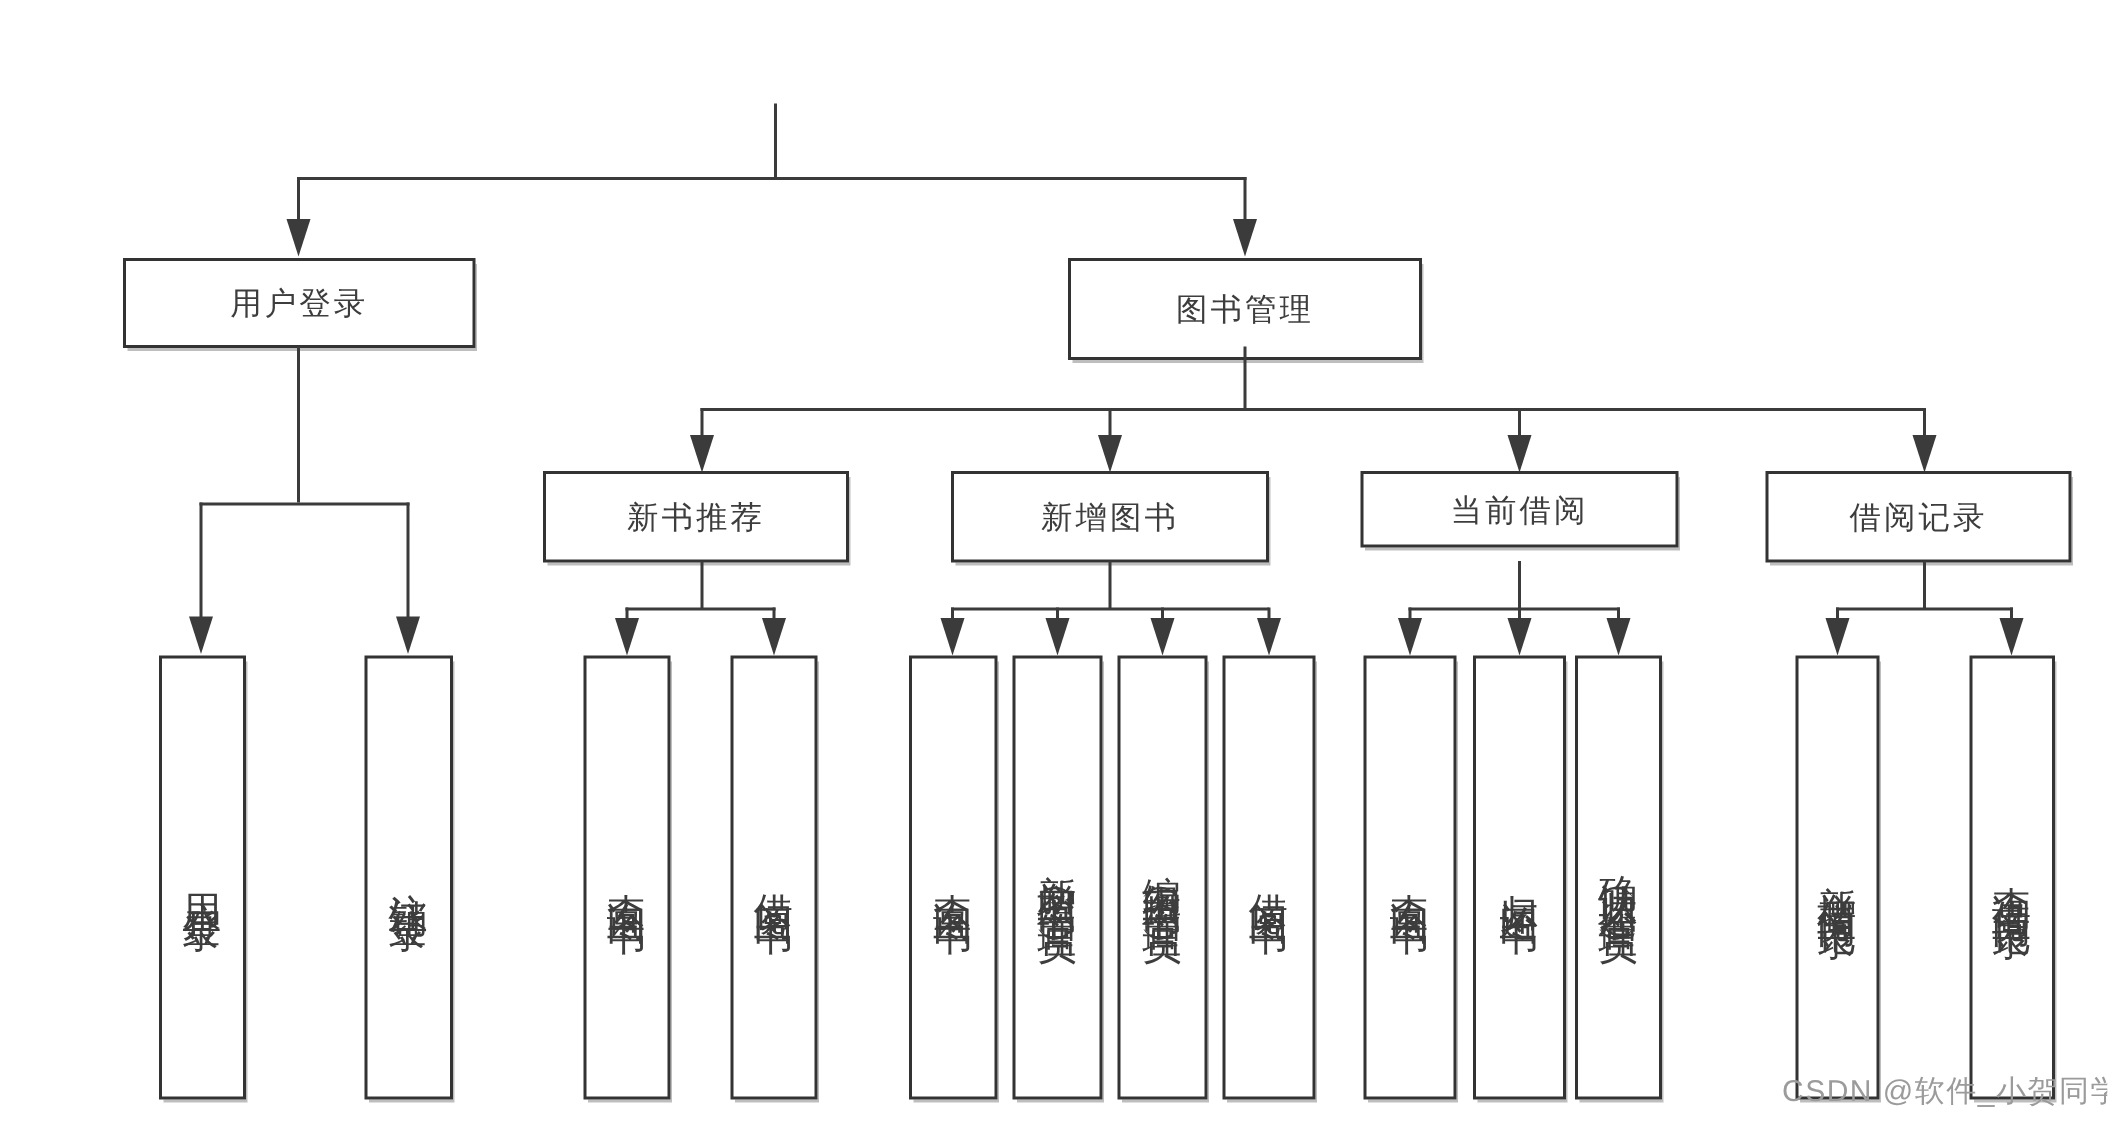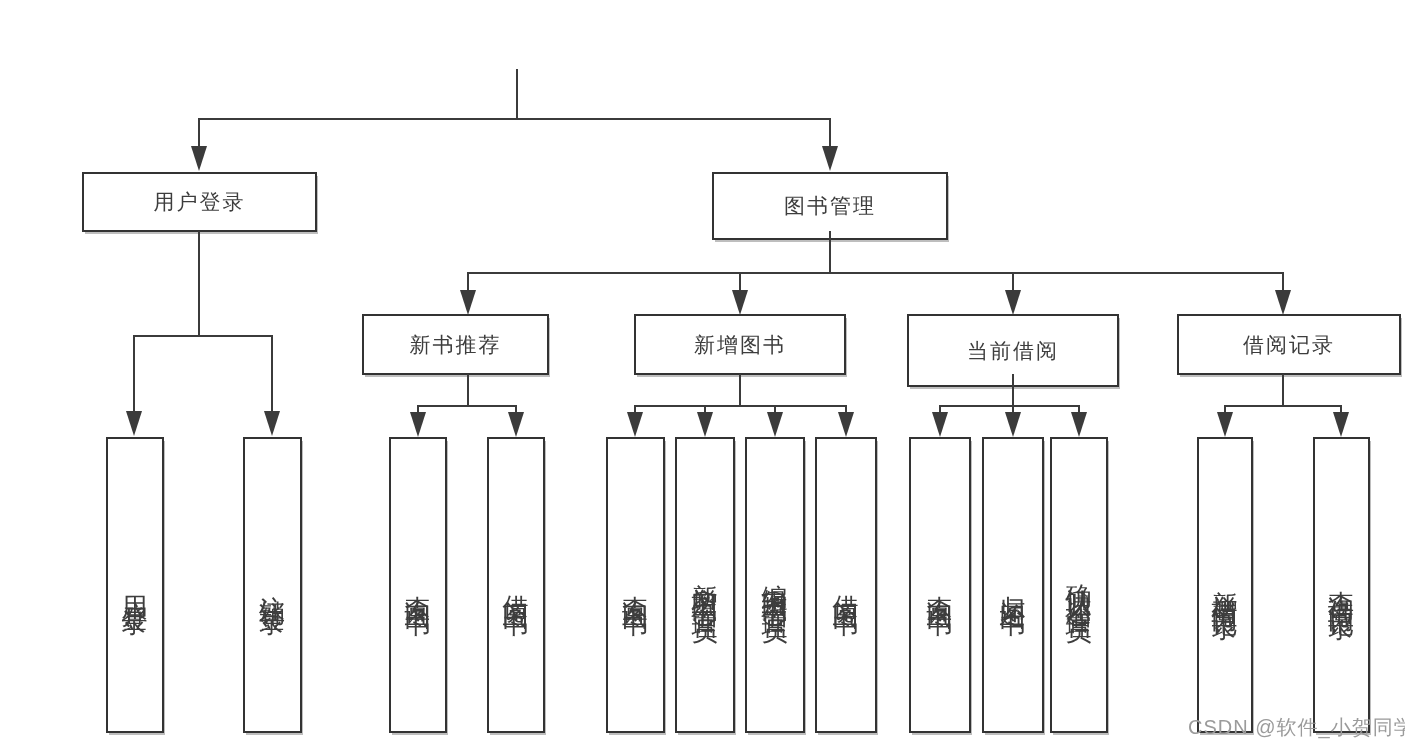--- a/index.html
+++ b/index.html
@@ -76,30 +76,30 @@
   <div class="hl" style="left:467px;top:272px;width:817px;"></div>
   <div class="vl" style="left:467px;top:272px;height:20px;"></div>
   <div class="arrow" style="left:460px;top:290px;"></div>
   <div class="vl" style="left:739px;top:272px;height:20px;"></div>
   <div class="arrow" style="left:732px;top:290px;"></div>
   <div class="vl" style="left:1012px;top:272px;height:20px;"></div>
   <div class="arrow" style="left:1005px;top:290px;"></div>
   <div class="vl" style="left:1282px;top:272px;height:20px;"></div>
   <div class="arrow" style="left:1275px;top:290px;"></div>
 
-  <div class="box hbox" style="left:362px;top:314px;width:187px;height:61px;">
+  <div class="box hbox" style="left:362px;top:314px;width:204px;height:61px;">
     <span>新书推荐</span>
   </div>
   <div class="box hbox" style="left:634px;top:314px;width:212px;height:61px;">
     <span>新增图书</span>
   </div>
-  <div class="box hbox" style="left:907px;top:314px;width:212px;height:73px;">
+  <div class="box hbox" style="left:907px;top:314px;width:212px;height:51px;">
     <span>当前借阅</span>
   </div>
-  <div class="box hbox" style="left:1177px;top:314px;width:224px;height:61px;">
+  <div class="box hbox" style="left:1177px;top:314px;width:204px;height:61px;">
     <span>借阅记录</span>
   </div>
 
   <div class="vl" style="left:467px;top:374px;height:32px;"></div>
   <div class="hl" style="left:417px;top:405px;width:100px;"></div>
   <div class="vl" style="left:417px;top:405px;height:9px;"></div>
   <div class="arrow" style="left:410px;top:412px;"></div>
   <div class="vl" style="left:515px;top:405px;height:9px;"></div>
   <div class="arrow" style="left:508px;top:412px;"></div>
 

